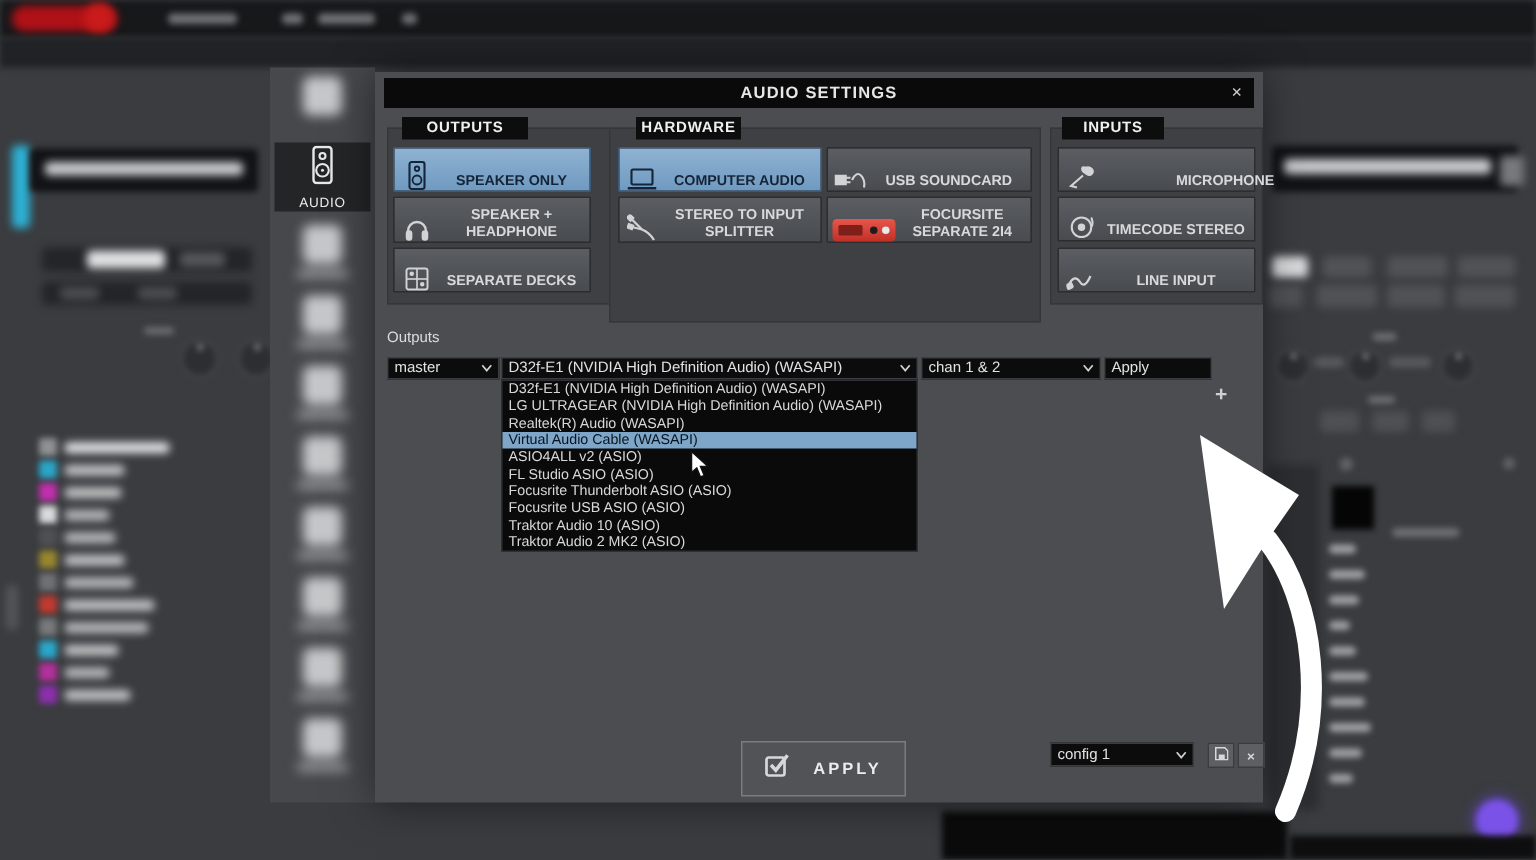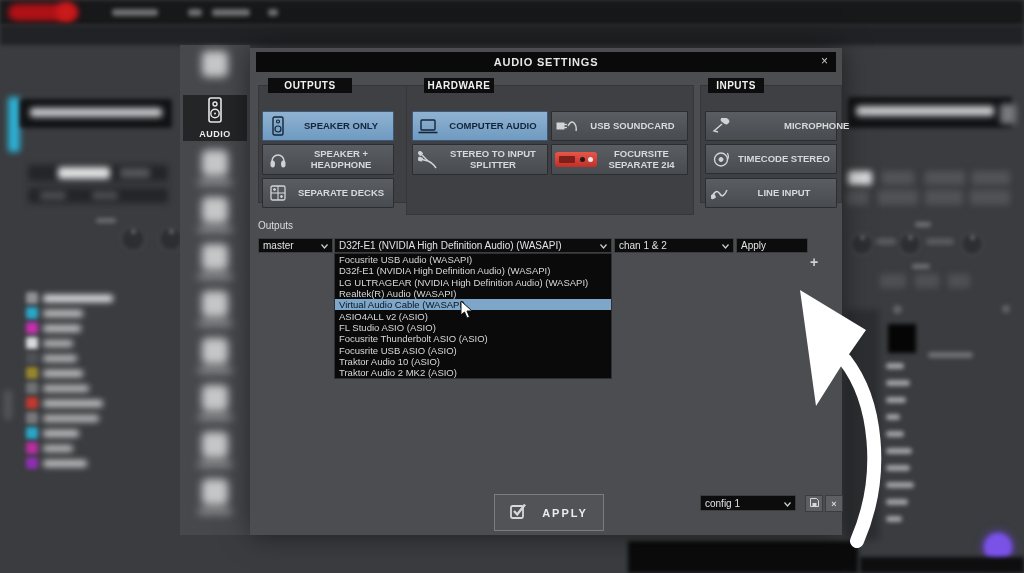--- a/index.html
+++ b/index.html
@@ -16,22 +16,22 @@
   #settings-sidebar{position:absolute;left:180px;top:45px;width:70px;height:490px;background:#46484c;z-index:10;}
   #audio-dialog{position:absolute;left:250px;top:48px;width:592px;height:487px;background:#4b4d51;
                 box-shadow:0 0 26px rgba(0,0,0,.5);z-index:10;}
   .titlebar{position:absolute;left:6px;right:6px;top:4px;height:20px;background:#0a0a0b;
             display:flex;align-items:center;justify-content:center;}
   .titlebar .t{color:#e6e6e6;font-size:11px;font-weight:bold;letter-spacing:.8px;}
   .titlebar .x{position:absolute;right:8px;top:2px;color:#cfcfcf;font-size:12px;cursor:default;}
   .sec-tab{position:absolute;height:15px;background:#0d0d0e;color:#f0f0f0;font-size:10px;font-weight:bold;
            display:flex;align-items:center;justify-content:center;letter-spacing:.5px;z-index:3;}
   .groupbox{position:absolute;background:#3e4043;border:1px solid #343639;z-index:1;}
-  .hwbtn{position:absolute;display:flex;align-items:center;background:linear-gradient(#5a5d61,#484b4f);
-         border:1px solid #2b2d2f;border-radius:1px;z-index:4;color:#d8d9db;margin-top:13px;}
+  .hwbtn{position:absolute;display:flex;align-items:flex-end;background:linear-gradient(#5a5d61,#484b4f);
+         border:1px solid #2b2d2f;border-radius:1px;z-index:4;color:#d8d9db;}
   .hwbtn .lbl{flex:1;text-align:center;font-size:9.5px;font-weight:bold;line-height:1.15;padding:0 4px 0 0;}
   .hwbtn .ic{width:30px;display:flex;align-items:center;justify-content:center;flex:0 0 30px;}
   .hwbtn.sel{background:linear-gradient(#8fb2d2,#6f9ac0);border-color:#3d597a;color:#14253a;}
   .hwbtn.sel svg *{stroke:#14253a!important;}
   .hwbtn svg *{stroke:#d2d3d5;}
   .outputs-label{position:absolute;color:#dcdcde;font-size:10px;}
   .selbox{position:absolute;height:15px;background:#0c0c0d;border:1px solid #3b3d40;box-sizing:border-box;
           display:flex;align-items:center;color:#e2e2e4;font-size:10px;padding:0 4px;white-space:nowrap;overflow:hidden;}
   .selbox .chev{margin-left:auto;flex:0 0 auto;padding-left:4px;}
   #device-dropdown{position:absolute;left:84px;top:205px;width:278px;background:#0a0a0b;
@@ -41,21 +41,21 @@
   .dd-row.hl{background:#7ea6c8;color:#08141f;}
   .plus{position:absolute;color:#d0d0d2;font-size:14px;font-weight:bold;}
   #apply-button{position:absolute;left:244px;top:446px;width:108px;height:35px;background:#515356;
                 border:1px solid #7a7c80;display:flex;align-items:center;justify-content:center;gap:14px;}
   #apply-button .lbl{color:#ececee;font-size:11px;font-weight:bold;letter-spacing:2px;}
   .mini-btn{position:absolute;width:16px;height:15px;background:#5d5f63;border:1px solid #3a3c3e;
             display:flex;align-items:center;justify-content:center;color:#d8d8da;font-size:9px;}
   
   #sidebar-audio{position:absolute;left:3px;top:50px;width:64px;height:46px;background:#232527;
                  display:flex;flex-direction:column;align-items:center;justify-content:center;gap:2px;}
-  #sidebar-audio .lbl{color:#ededef;font-size:9px;font-weight:bold;letter-spacing:.5px;}
+  #sidebar-audio .lbl{color:#ededef;font-size:9px;font-weight:normal;letter-spacing:.5px;}
   .sb-blur{position:absolute;left:50%;transform:translateX(-50%);filter:blur(4px);}
   .sb-icon{width:26px;height:26px;border-radius:5px;background:#c6c7c9;margin:0 auto;}
   .sb-lab{width:34px;height:5px;border-radius:2px;background:#9fa0a2;margin:4px auto 0;}
   
   #annotation-arrow{position:absolute;inset:0;z-index:50;pointer-events:none;}
   #mouse-cursor{position:absolute;left:460px;top:300px;z-index:60;pointer-events:none;}
 </style>
 </head>
 <body>
 
@@ -206,21 +206,21 @@
 </div>
 
 <div id="audio-dialog">
   <div class="titlebar">
     <span class="t">AUDIO SETTINGS</span>
     <span class="x">×</span>
   </div>
 
   <div class="sec-tab" style="left:18px;top:30px;width:84px;">OUTPUTS</div>
   <div class="sec-tab" style="left:174px;top:30px;width:70px;">HARDWARE</div>
-  <div class="sec-tab" style="left:458px;top:30px;width:56px;">INPUTS</div>
+  <div class="sec-tab" style="left:458px;top:30px;width:68px;">INPUTS</div>
 
   <div class="groupbox" style="left:8px;top:37px;width:148px;height:116px;"></div>
   <div class="groupbox" style="left:156px;top:37px;width:286px;height:128px;"></div>
   <div class="groupbox" style="left:450px;top:37px;width:140px;height:116px;"></div>
 
   <div class="hwbtn sel" style="left:12px;top:50px;width:130px;height:28px;">
     <span class="ic">
       <svg width="12" height="20" viewBox="0 0 12 20">
           <rect x="1" y="1" width="10" height="18" rx="1.5" fill="none" stroke-width="1.4"></rect>
           <circle cx="6" cy="5.5" r="1.5" fill="none" stroke-width="1.2"></circle>
@@ -343,21 +343,20 @@
     <span class="chev"><svg width="7" height="5" viewBox="0 0 7 5">
           <polyline points="0.5,0.5 3.5,4 6.5,0.5" fill="none" stroke="#cfcfd1" stroke-width="1.2"></polyline>
         </svg></span>
   </div>
   <div class="selbox" style="left:486px;top:190px;width:72px;">
     <span>Apply</span>
   </div>
   <div class="plus" style="left:560px;top:206px;">+</div>
 
   <div id="device-dropdown">
-      <div class="dd-row">Focusrite USB Audio (WASAPI)</div>
       <div class="dd-row">D32f-E1 (NVIDIA High Definition Audio) (WASAPI)</div>
       <div class="dd-row">LG ULTRAGEAR (NVIDIA High Definition Audio) (WASAPI)</div>
       <div class="dd-row">Realtek(R) Audio (WASAPI)</div>
       <div class="dd-row hl">Virtual Audio Cable (WASAPI)</div>
       <div class="dd-row">ASIO4ALL v2 (ASIO)</div>
       <div class="dd-row">FL Studio ASIO (ASIO)</div>
       <div class="dd-row">Focusrite Thunderbolt ASIO (ASIO)</div>
       <div class="dd-row">Focusrite USB ASIO (ASIO)</div>
       <div class="dd-row">Traktor Audio 10 (ASIO)</div>
       <div class="dd-row">Traktor Audio 2 MK2 (ASIO)</div>

